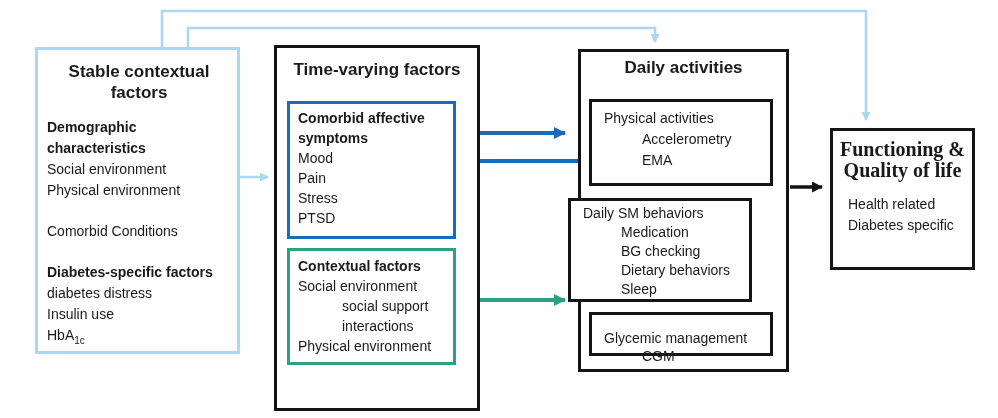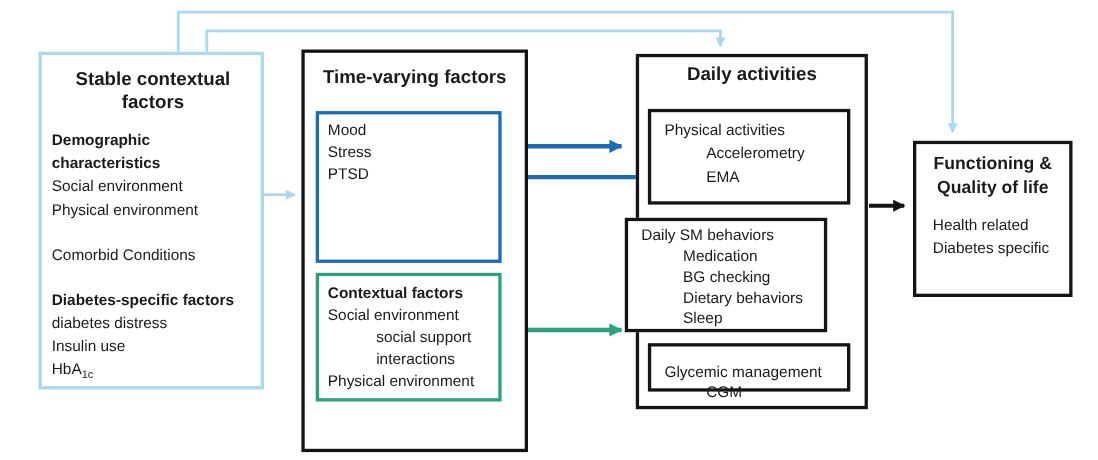--- a/index.html
+++ b/index.html
@@ -31,21 +31,21 @@
   .inner-stable { padding: 8px 6px 0 9px; line-height: 21px; }
   .box-title {
     font-weight: bold;
     font-size: 17px;
     line-height: 21px;
     text-align: center;
   }
   .b-stable .box-title { margin-top: 3px; }
   .b-tv    .box-title  { margin-top: 11px; }
   .b-daily .box-title  { margin-top: 5px; }
-  .b-fq    .box-title  { font-size: 16px; }
+  .b-fq    .box-title  { font-size: 20px; font-family: Liberation Serif, serif; }
 
   .bold  { font-weight: bold; }
   .mt14  { margin-top: 14px; }
   .mt20  { margin-top: 20px; }
   .ind   { padding-left: 38px; }
   .ind2  { padding-left: 44px; }
   .fq-items { margin-top: 13px; padding-left: 9px; line-height: 21px; }
   sub { font-size: 10px; }
 
   #arrows {
@@ -104,21 +104,23 @@
       <div>Insulin use</div>
       <div><span>HbA</span><sub>1c</sub></div>
     </div>
   </div>
 
   <div class="box b-tv">
     <div class="box-title">Time-varying factors</div>
   </div>
 
   <div class="box b-com">
+    <div class="bold">Comorbid affective symptoms</div>
     <div>Mood</div>
+    <div>Pain</div>
     <div>Stress</div>
     <div>PTSD</div>
   </div>
 
   <div class="box b-ctx">
     <div class="bold">Contextual factors</div>
     <div>Social environment</div>
     <div class="ind2">social support</div>
     <div class="ind2">interactions</div>
     <div>Physical environment</div>

